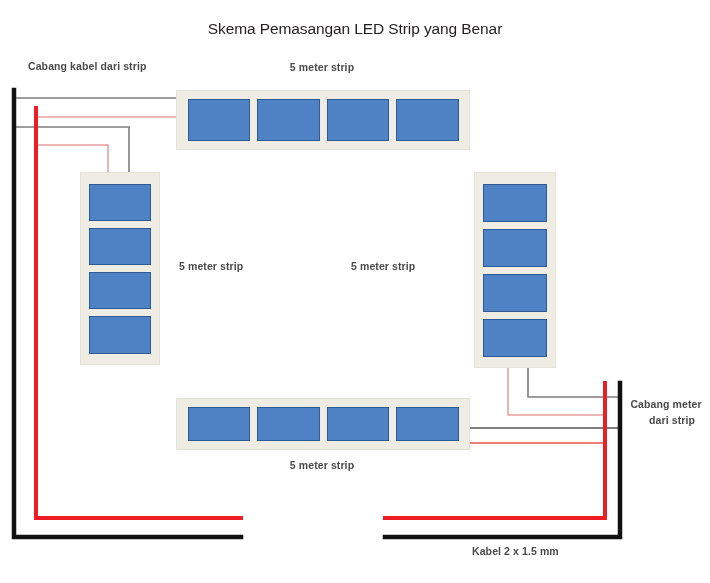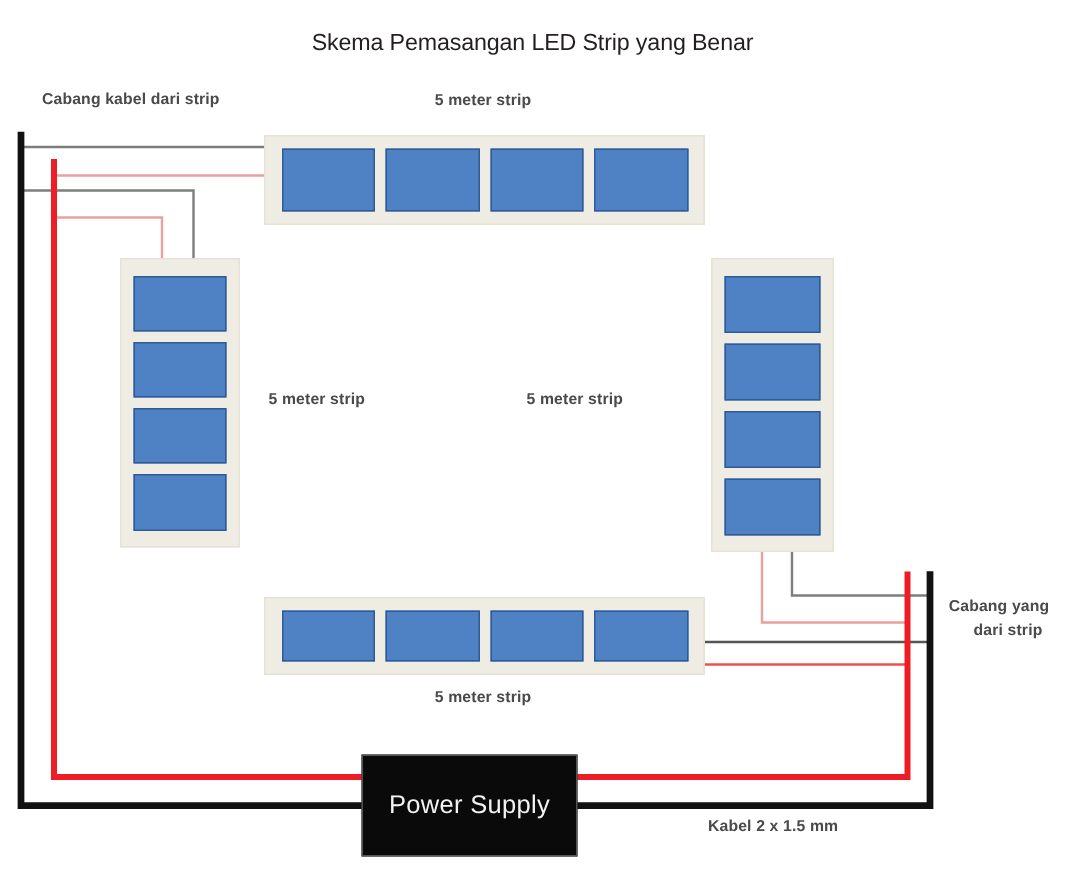--- a/index.html
+++ b/index.html
@@ -75,21 +75,21 @@
   <div class="lbl" style="left:28px;top:60px;text-align:center;">Cabang kabel dari strip</div>
 
   <div class="lbl ctr" style="left:222px;top:61px;width:200px;">5 meter strip</div>
 
   <div class="lbl" style="left:179px;top:260px;">5 meter strip</div>
 
   <div class="lbl" style="left:351px;top:260px;">5 meter strip</div>
 
   <div class="lbl ctr" style="left:222px;top:459px;width:200px;">5 meter strip</div>
 
-  <div class="lbl ctr" style="left:622px;top:398px;width:88px;">Cabang yang</div>
+  <div class="lbl ctr" style="left:622px;top:398px;width:88px;">Cabang meter</div>
   <div class="lbl ctr" style="left:622px;top:414px;width:100px;">dari strip</div>
 
   <div class="lbl" style="left:460px;top:545px;margin-left:12px;">Kabel 2 x 1.5 mm</div>
 
   <div class="strip h" style="left:176px;top:90px;width:294px;height:60px;">
     <div class="led"></div>
     <div class="led"></div>
     <div class="led"></div>
     <div class="led"></div>
   </div>
@@ -108,17 +108,14 @@
     <div class="led"></div>
   </div>
 
   <div class="strip h" style="left:176px;top:398px;width:294px;height:52px;">
     <div class="led"></div>
     <div class="led"></div>
     <div class="led"></div>
     <div class="led"></div>
   </div>
 
-  <div class="psu" style="left:241px;top:503px;width:144px;height:68px;">
-    <span>Power Supply</span>
-  </div>
 
 </div>
 
 </body></html>

